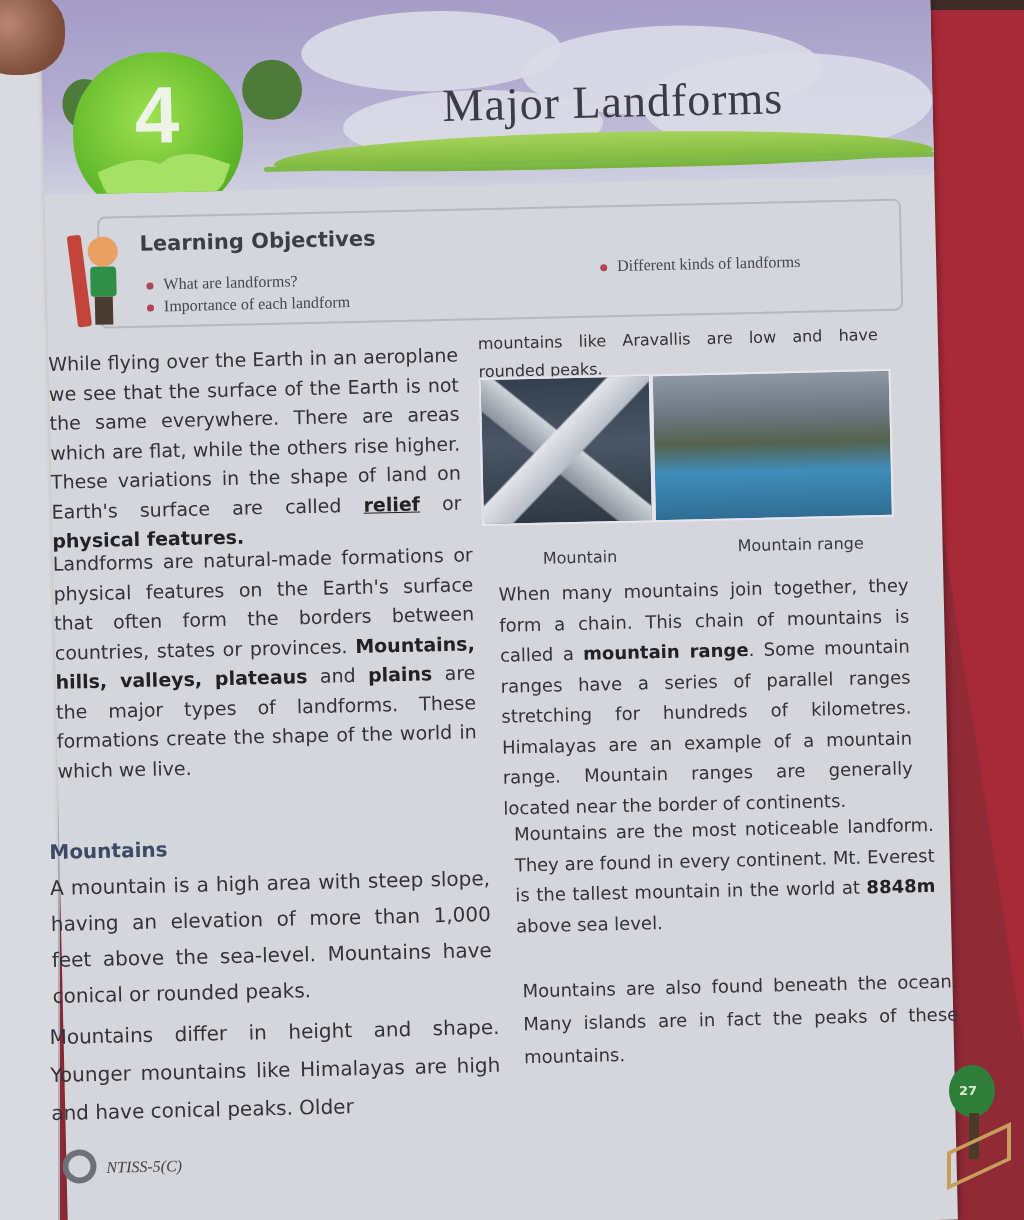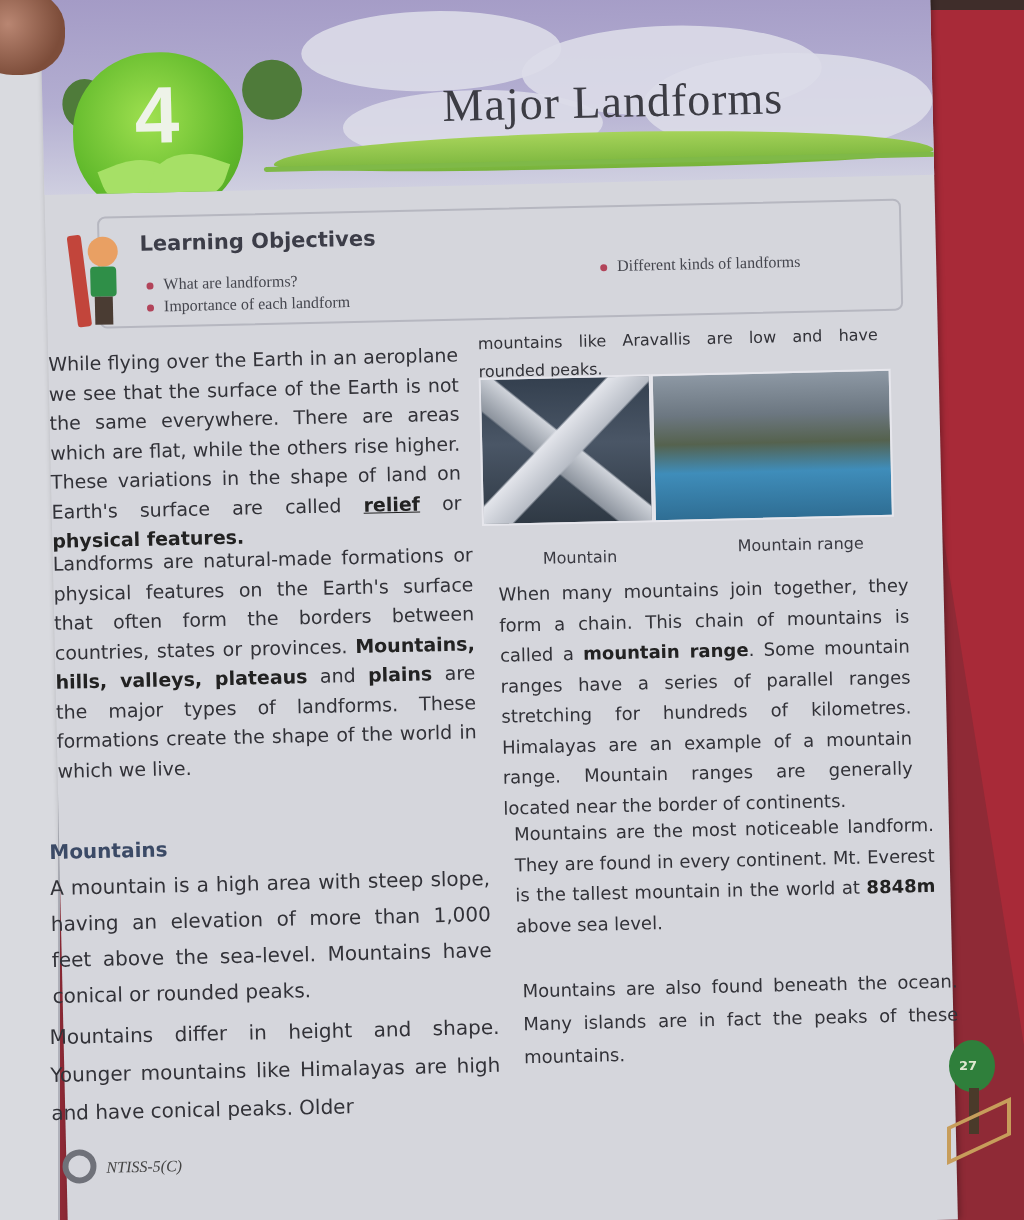--- a/index.html
+++ b/index.html
@@ -63,21 +63,21 @@
       linear-gradient(135deg,transparent 40%,#e2e4ea 41%,#b8bdc6 55%,transparent 56%),
       linear-gradient(220deg,transparent 45%,#cfd3da 46%,#8d949e 60%,transparent 61%),
       linear-gradient(180deg,#34404f 0%,#4a5666 45%,#2f3944 100%);}
   .photo-range{left:172px;width:236px;
     background:
       linear-gradient(180deg,#8d98a4 0%,#6c7781 28%,#55624e 48%,#3f8dba 68%,#2f6e94 100%);}
   .caption{position:absolute;font-size:16px;color:#3a3a42;}
 
   .footer-code{position:absolute;left:40px;top:1160px;font-size:16px;color:#444;font-family:"Liberation Serif",serif;font-style:italic;}
   .footer-ring{position:absolute;left:-4px;top:1150px;width:22px;height:22px;border-radius:50%;border:6px solid #6f7179;}
-  .page-tree{position:absolute;left:945px;top:1040px;width:60px;height:110px;}
+  .page-tree{position:absolute;left:945px;top:1065px;width:60px;height:110px;}
   .page-tree .crown{position:absolute;left:4px;top:0;width:46px;height:52px;border-radius:50%;background:#2f7f3b;}
   .page-tree .num{position:absolute;left:14px;top:18px;font-size:13px;color:#dfe9d0;font-weight:bold;}
   .page-tree .trunk{position:absolute;left:24px;top:48px;width:10px;height:46px;background:#4a3a2a;}
   .page-tree .frame{position:absolute;left:2px;top:72px;width:56px;height:30px;border:4px solid #c79d5b;transform:skewY(-25deg);}
 </style>
 </head>
 <body>
 
 <div class="bg-dark"></div>
 <div class="cloth"></div>

